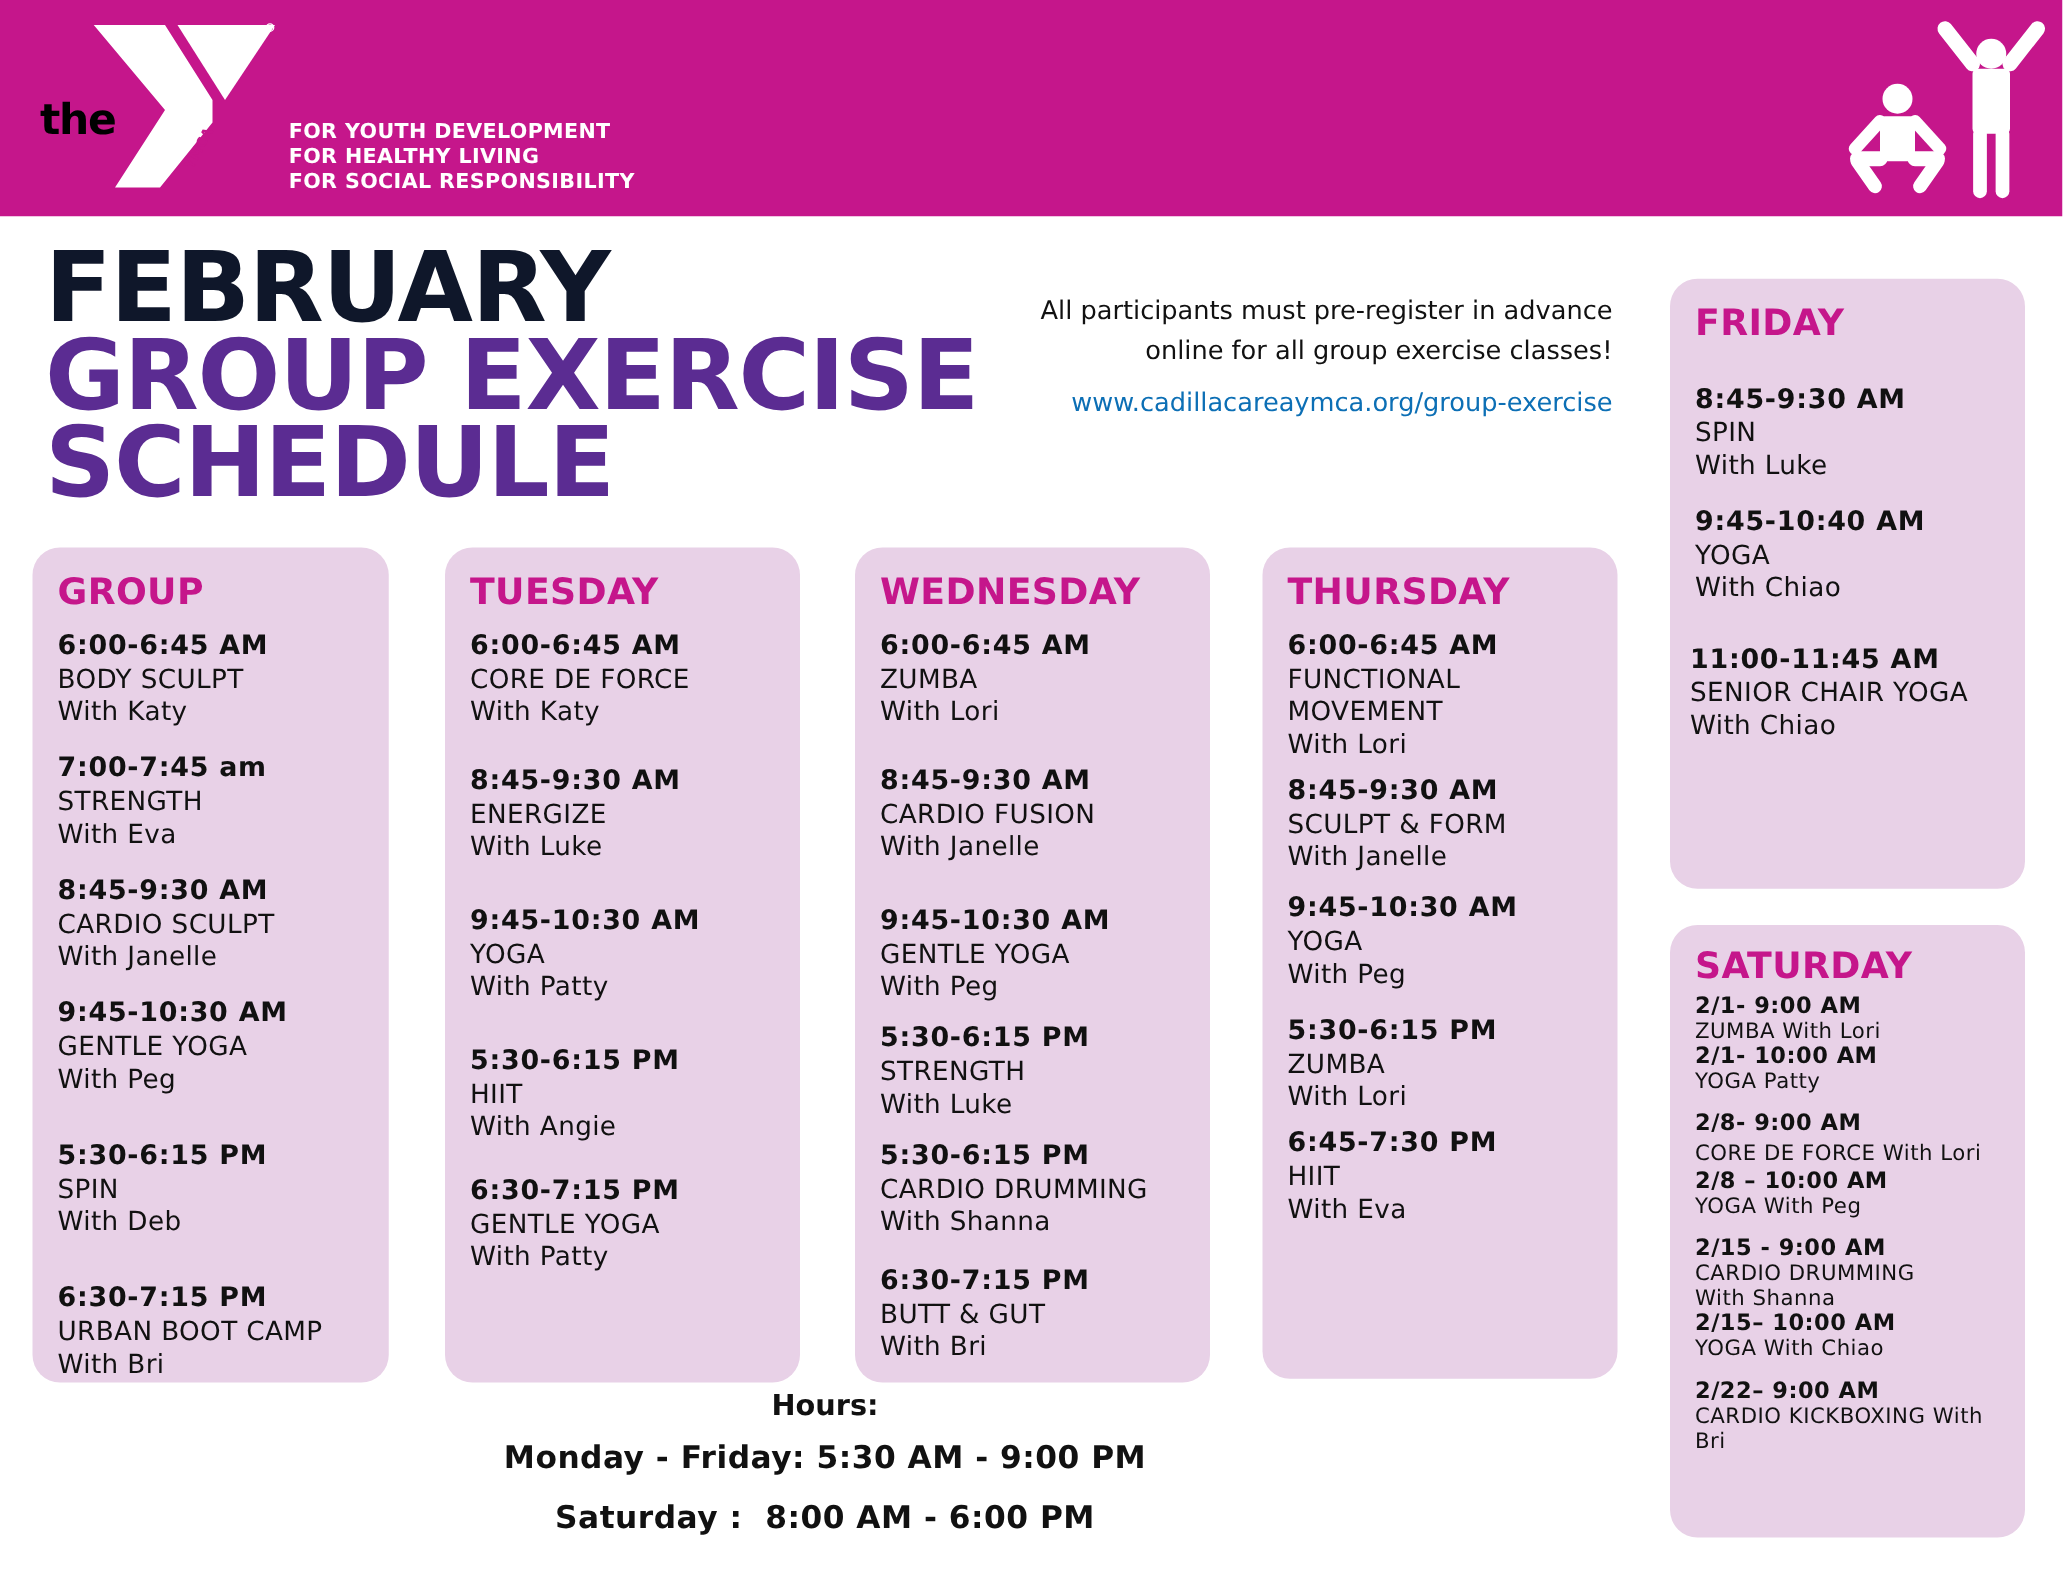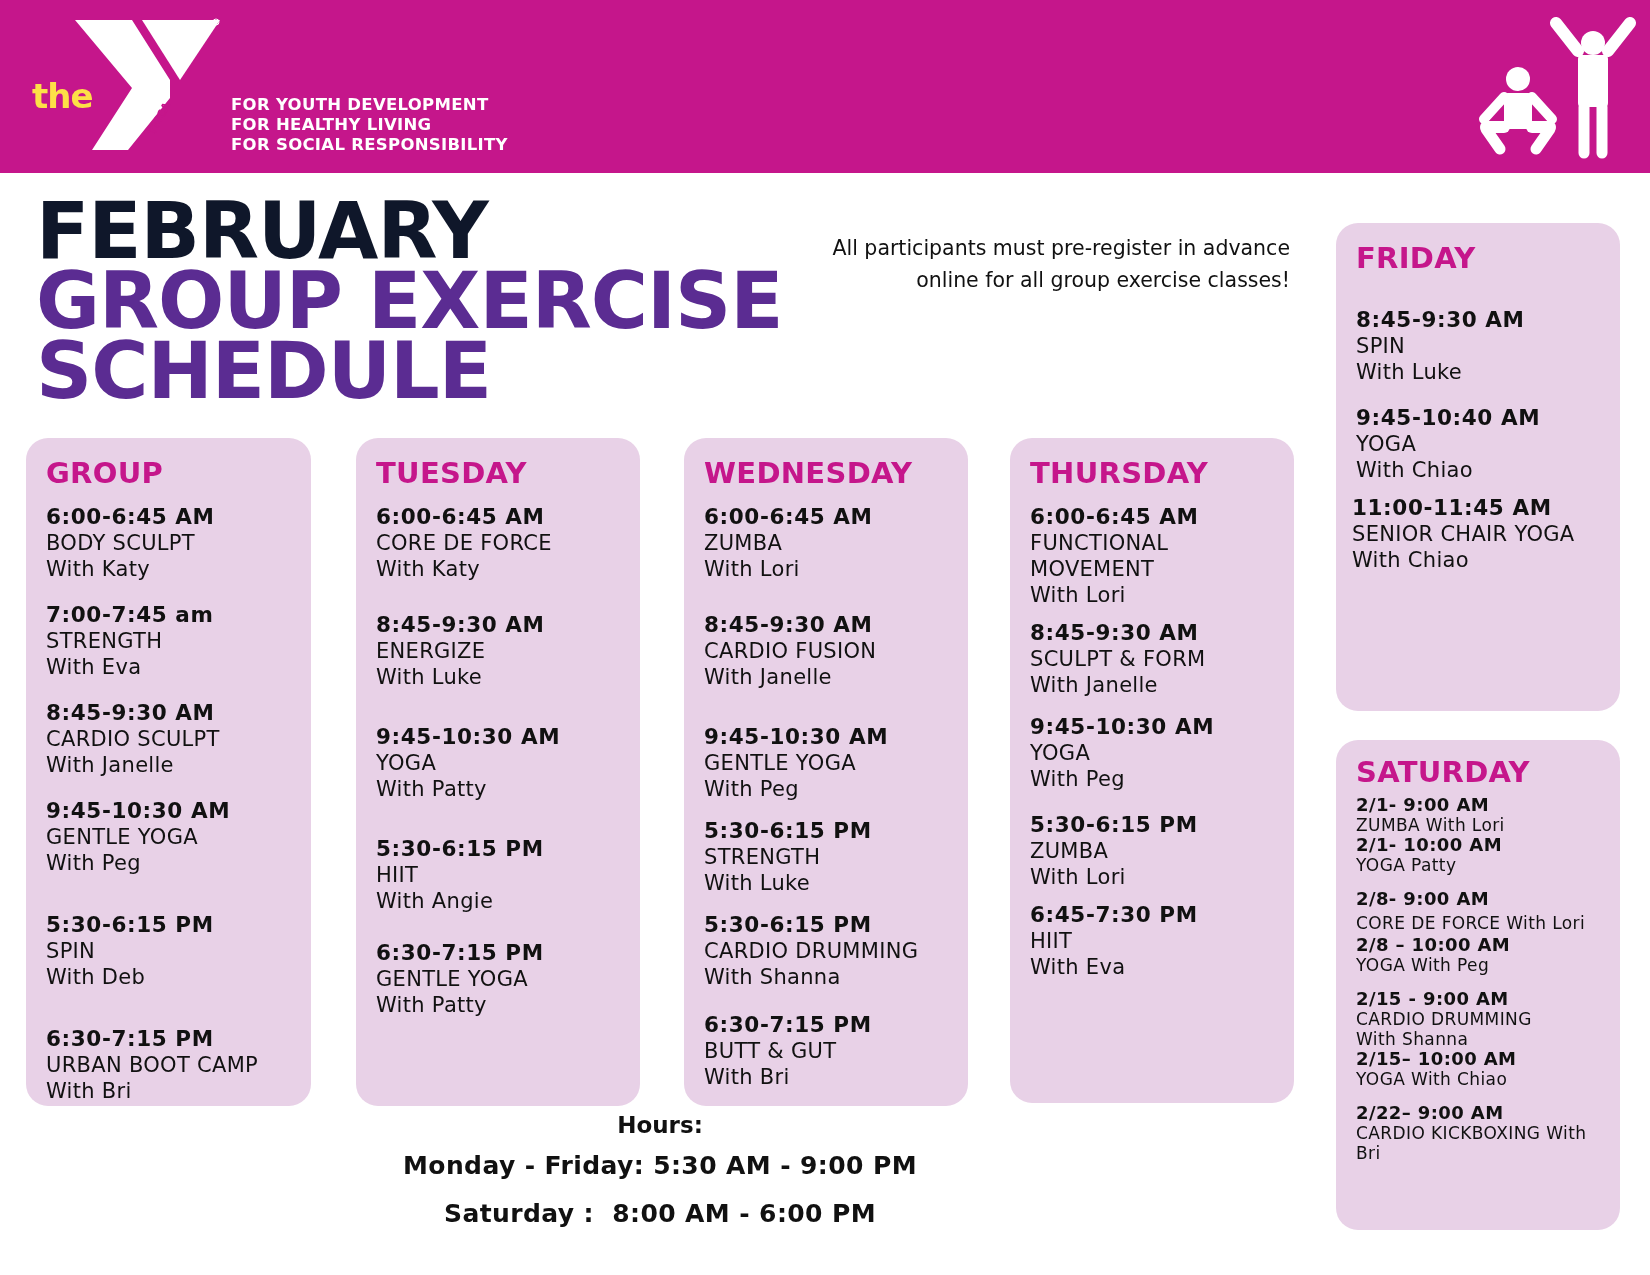--- a/index.html
+++ b/index.html
@@ -1,21 +1,21 @@
 <!DOCTYPE html>
 <html><head>
 <meta charset="utf-8">
 <style>
   * { box-sizing: border-box; margin: 0; padding: 0; }
   html, body { width: 1650px; height: 1275px; background: #ffffff; overflow: hidden; }
   body { position: relative; font-family: "DejaVu Sans", sans-serif; color: #111; }
 
   .banner { position: absolute; left: 0; top: 0; width: 1650px; height: 173px; background: #c5168b; }
   .logo { position: absolute; left: 30px; top: 18px; width: 190px; height: 135px; }
-  .logo-the { position: absolute; left: 2px; top: 58px; color: #fde047; font-family: "DejaVu Sans", sans-serif; font-weight: bold; font-size: 34px; letter-spacing: -1px; }
+  .logo-the { position: absolute; left: 2px; top: 58px; color: #000000; font-family: "DejaVu Sans", sans-serif; font-weight: bold; font-size: 34px; letter-spacing: -1px; }
   .logo svg { position: absolute; left: 40px; top: 0; }
   .tagline { position: absolute; left: 231px; top: 95px; color: #fff; font-weight: bold; font-size: 16.5px; line-height: 20px; letter-spacing: 0.3px; }
   .figures { position: absolute; left: 1478px; top: 15px; width: 160px; height: 145px; }
 
   .title { position: absolute; left: 36px; top: 196px; font-family: "DejaVu Sans", sans-serif; font-weight: bold; line-height: 70px; letter-spacing: -1px; }
   .title .l1 { color: #0f172a; font-size: 78px; display: block; }
   .title .l2 { color: #5b2c92; font-size: 78px; display: block; }
   .title .l3 { color: #5b2c92; font-size: 78px; display: block; }
 
   .notice { position: absolute; right: 360px; top: 232px; text-align: right; font-weight: normal; font-size: 20.5px; line-height: 32px; color: #111; }
@@ -87,20 +87,21 @@
 
 <div class="title">
   <span class="l1">FEBRUARY</span>
   <span class="l2">GROUP EXERCISE</span>
   <span class="l3">SCHEDULE</span>
 </div>
 
 <div class="notice">
   <div>All participants must pre-register in advance</div>
   <div>online for all group exercise classes!</div>
+  <a class="link">www.cadillacareaymca.org/group-exercise</a>
 </div>
 
 <div class="card" id="mon">
   <div class="day">GROUP</div>
   <div class="cls">
       <div class="time">6:00-6:45 AM</div>
       <div class="name">BODY SCULPT</div>
       <div class="inst">With Katy</div>
     </div>
   <div class="cls">
@@ -222,21 +223,21 @@
     </div>
 </div>
 
 <div class="card" id="fri">
   <div class="day">FRIDAY</div>
   <div class="cls" style="margin-bottom:20px">
       <div class="time">8:45-9:30 AM</div>
       <div class="name">SPIN</div>
       <div class="inst">With Luke</div>
     </div>
-  <div class="cls" style="margin-bottom:12px">
+  <div class="cls" style="margin-bottom:32px">
       <div class="time">9:45-10:40 AM</div>
       <div class="name">YOGA</div>
       <div class="inst">With Chiao</div>
     </div>
   <div class="cls" style="margin-left:-4px">
       <div class="time">11:00-11:45 AM</div>
       <div class="name">SENIOR CHAIR YOGA</div>
       <div class="inst">With Chiao</div>
     </div>
 </div>

